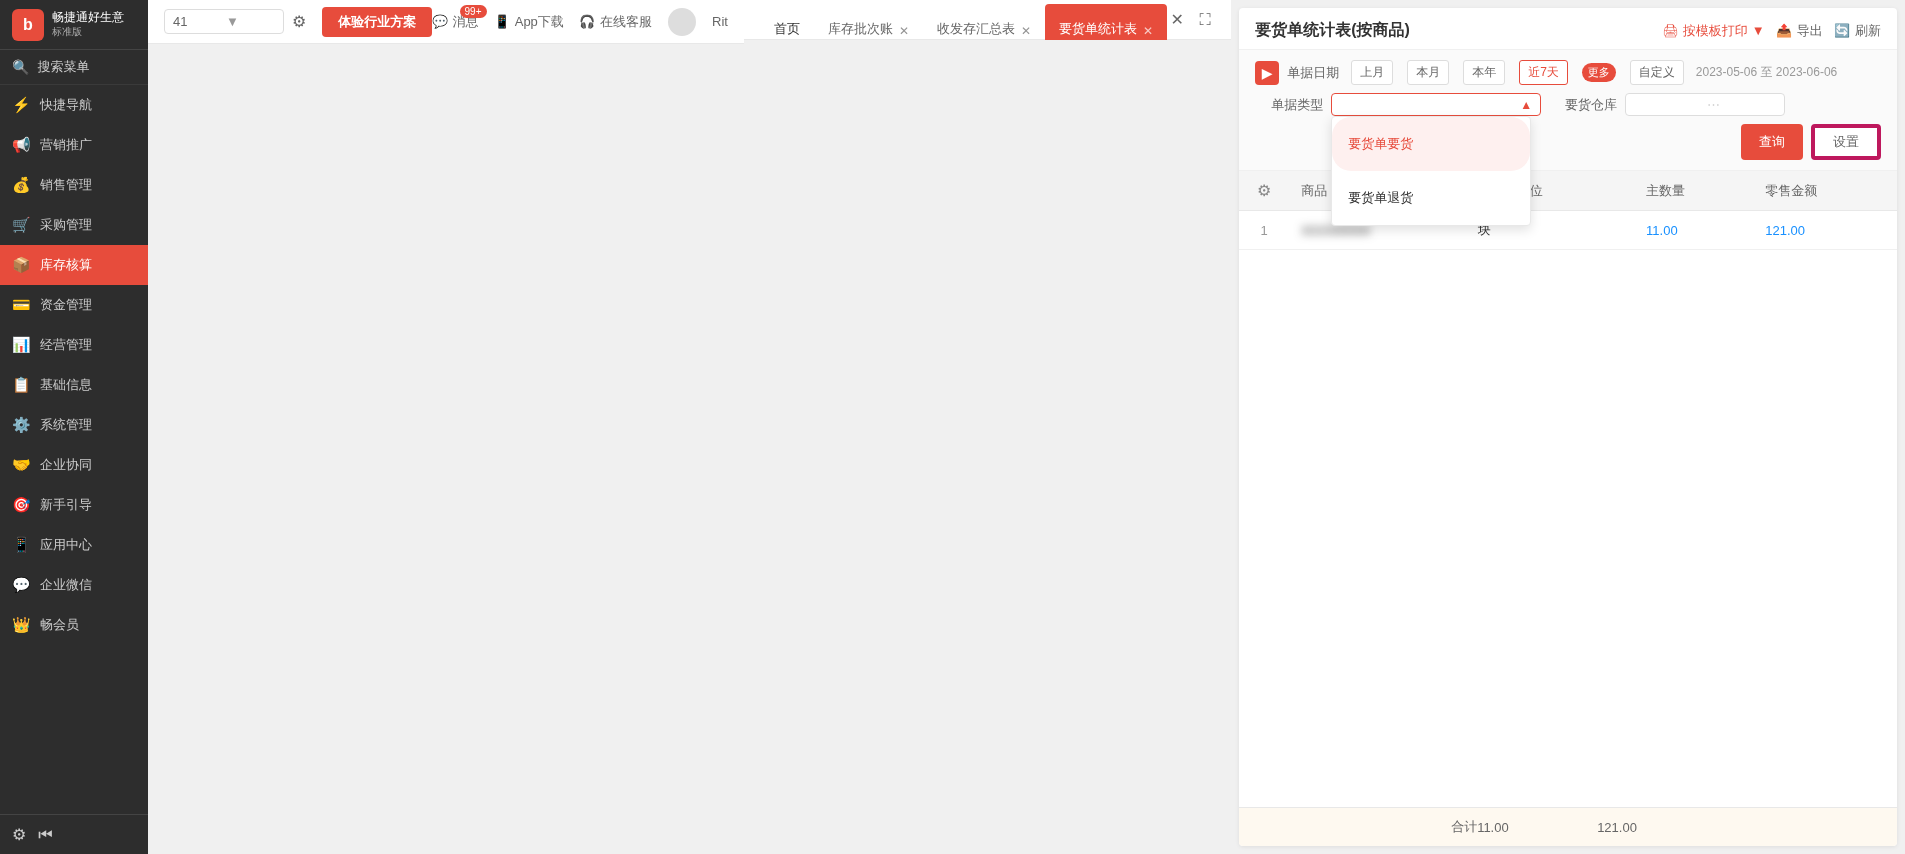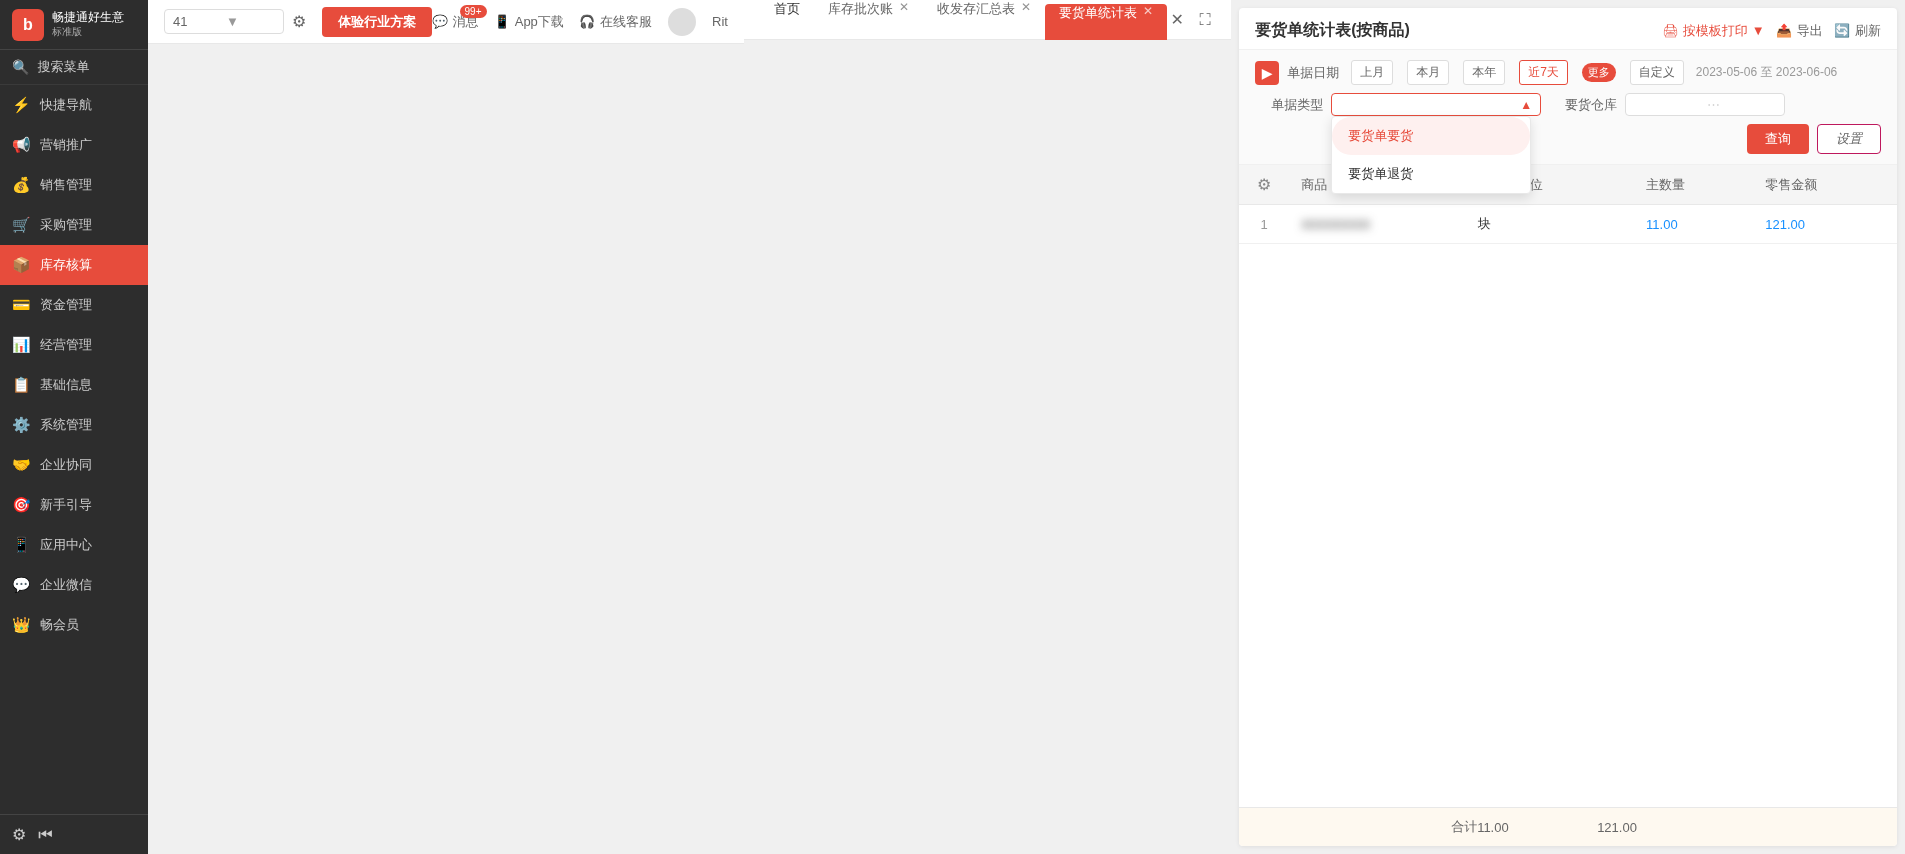--- a/index.html
+++ b/index.html
@@ -166,21 +166,21 @@
       background: #fff;
       display: flex;
       align-items: center;
       padding: 0 16px;
       height: 40px;
       border-bottom: 1px solid #e8e8e8;
       flex-shrink: 0;
     }
     .tab {
       display: flex;
-      align-items: flex-start;
+      align-items: flex-end;
       padding: 0 14px;
       height: 40px;
       font-size: 13px;
       color: #666;
       cursor: pointer;
       border-bottom: 2px solid transparent;
       white-space: nowrap;
     }
     .tab.active {
       background: #e74c3c;
@@ -384,42 +384,41 @@
       color: #fff;
       border: none;
       border-radius: 4px;
       padding: 5px 18px;
       font-size: 13px;
       cursor: pointer;
     }
     .btn-settings {
       background: #fff;
       color: #666;
-      border: 1px solid #be185d;
+      border: 4px solid #be185d;
       border-radius: 4px;
       padding: 5px 18px;
       font-size: 13px;
       cursor: pointer;
-      font-style: italic;
     }
 
     
     .type-dropdown {
       position: absolute;
       top: 100%;
       left: 0;
       z-index: 1000;
       background: #fff;
       border: 1px solid #e8e8e8;
       border-radius: 4px;
       box-shadow: 0 4px 12px rgba(0,0,0,0.12);
       min-width: 200px;
     }
     .type-dropdown-item {
-      padding: 10px 16px;
+      padding: 18px 16px;
       font-size: 13px;
       color: #333;
       cursor: pointer;
       border-radius: 19px;
     }
     .type-dropdown-item.selected { background: #fef0ef; color: #e74c3c; }
 
     
     .table-container {
       flex: 1;

